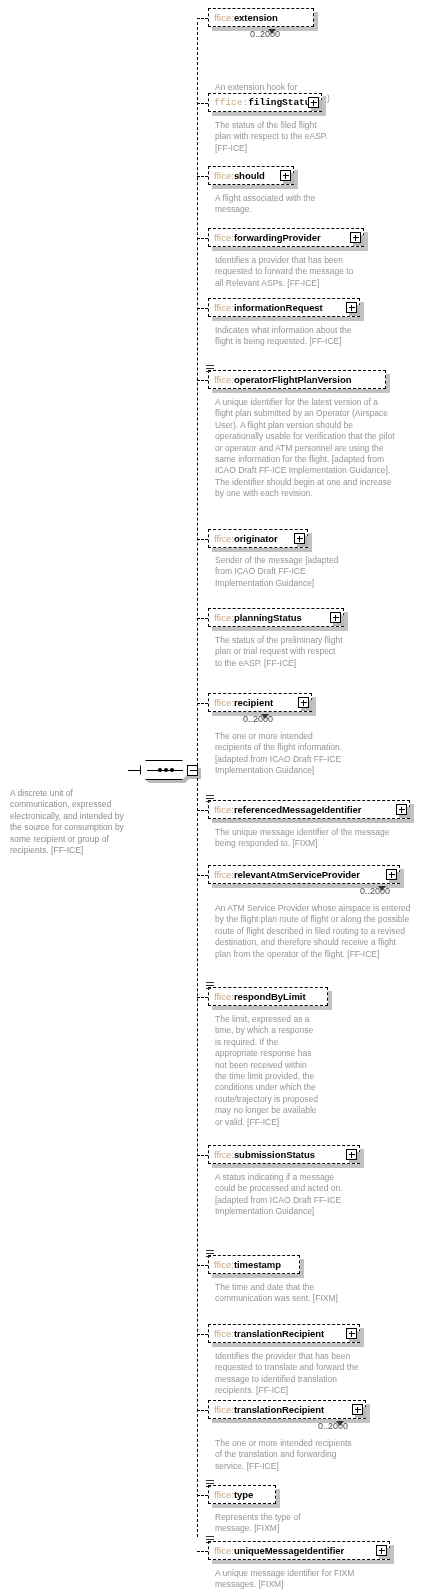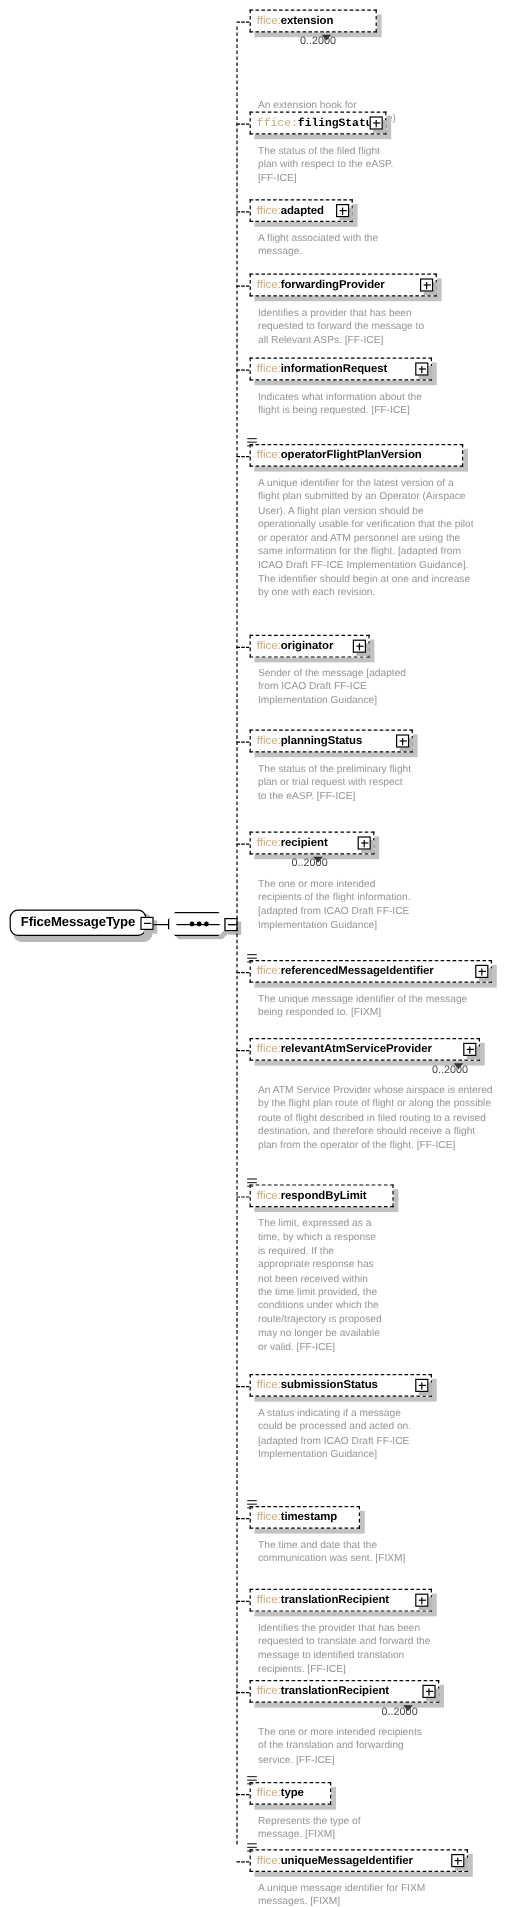--- a/index.html
+++ b/index.html
@@ -106,31 +106,21 @@
   .stglyph i{position:absolute;left:0;height:1px;background:#333;display:block;}
   .stglyph i:nth-child(1){top:0;width:8px;}
   .stglyph i:nth-child(2){top:3px;width:8px;}
   .stglyph i:nth-child(3){top:6px;width:5px;}
 </style>
 </head>
 <body>
 
 <div id="diagram">
 
-  <div class="root-node">
-    <div class="root-shadow"></div>
-    <div class="root-box">
-      <span class="root-label">FficeMessageType</span>
-    </div>
-
-    <div class="tog-shadow" style="left:112px;top:9px;"></div>
-    <div class="tog" style="left:109px;top:6px;">
-      <span class="hbar"></span>
-    </div>
-  </div>
+  <div class="root-desc">A discrete unit of communication, expressed electronically, and intended by the source for consumption by some recipient or group of recipients. [FF-ICE]</div>
 
   <div class="solid" style="left:128px;top:770px;width:13px;height:1px;"></div>
 
   <div class="seq-wrap">
     <div class="seq-shadow"></div>
     <div class="seq-box">
       <div class="seq-line"></div>
       <div class="seq-dot" style="left:17px;"></div>
       <div class="seq-dot" style="left:23px;"></div>
       <div class="seq-dot" style="left:29px;"></div>
@@ -166,21 +156,21 @@
         <div class="tog" style="left: 100px; top: 4px;">
           <span class="hbar"></span>
           <span class="vbar"></span>
         </div>
       </div>
       <div class="el-desc" style="left: 215px; top: 120px; width: 118px;">The status of the filed flight plan with respect to the eASP.  [FF-ICE]</div>
       <div class="branch" style="left: 197px; top: 175.5px; width: 11px;"></div>
       <div class="el" style="left: 208px; top: 166px; width: 86px; height: 19px;">
         <div class="el-shadow" style="width: 86px; height: 19px;"></div>
         <div class="el-box" style="width: 86px; height: 19px;">
-          <span class="el-name"><span class="el-pre">ffice:</span><span class="el-loc">adapted</span></span>
+          <span class="el-name"><span class="el-pre">ffice:</span><span class="el-loc">should</span></span>
         </div>
         <div class="tog-shadow" style="left: 75px; top: 7px;"></div>
         <div class="tog" style="left: 72px; top: 4px;">
           <span class="hbar"></span>
           <span class="vbar"></span>
         </div>
       </div>
       <div class="el-desc" style="left: 215px; top: 193px; width: 126px;">A flight associated with the message.</div>
       <div class="branch" style="left: 197px; top: 237.5px; width: 11px;"></div>
       <div class="el" style="left: 208px; top: 228px; width: 156px; height: 19px;">

